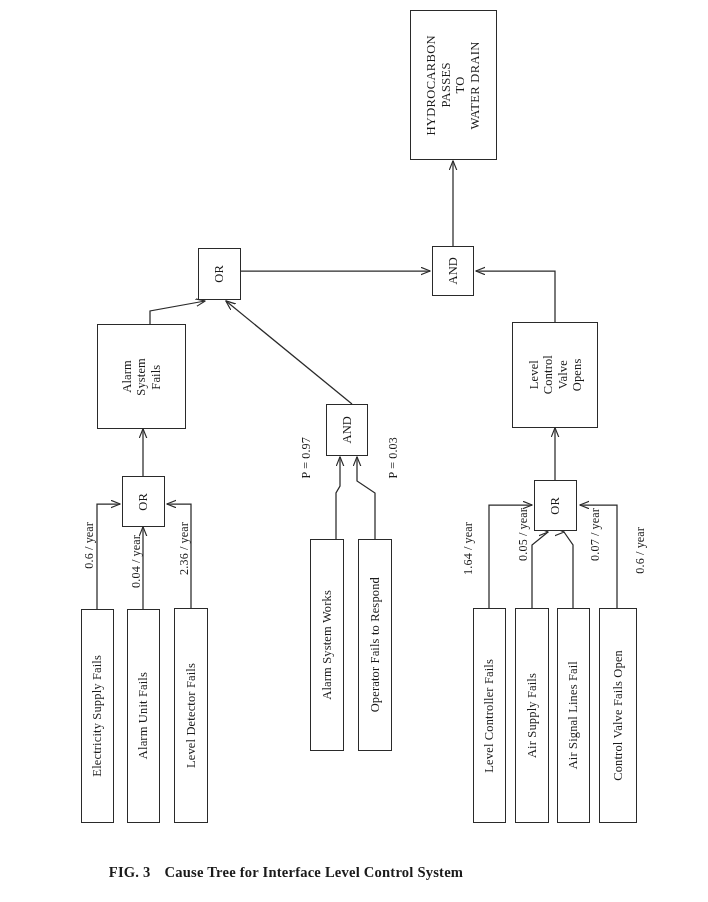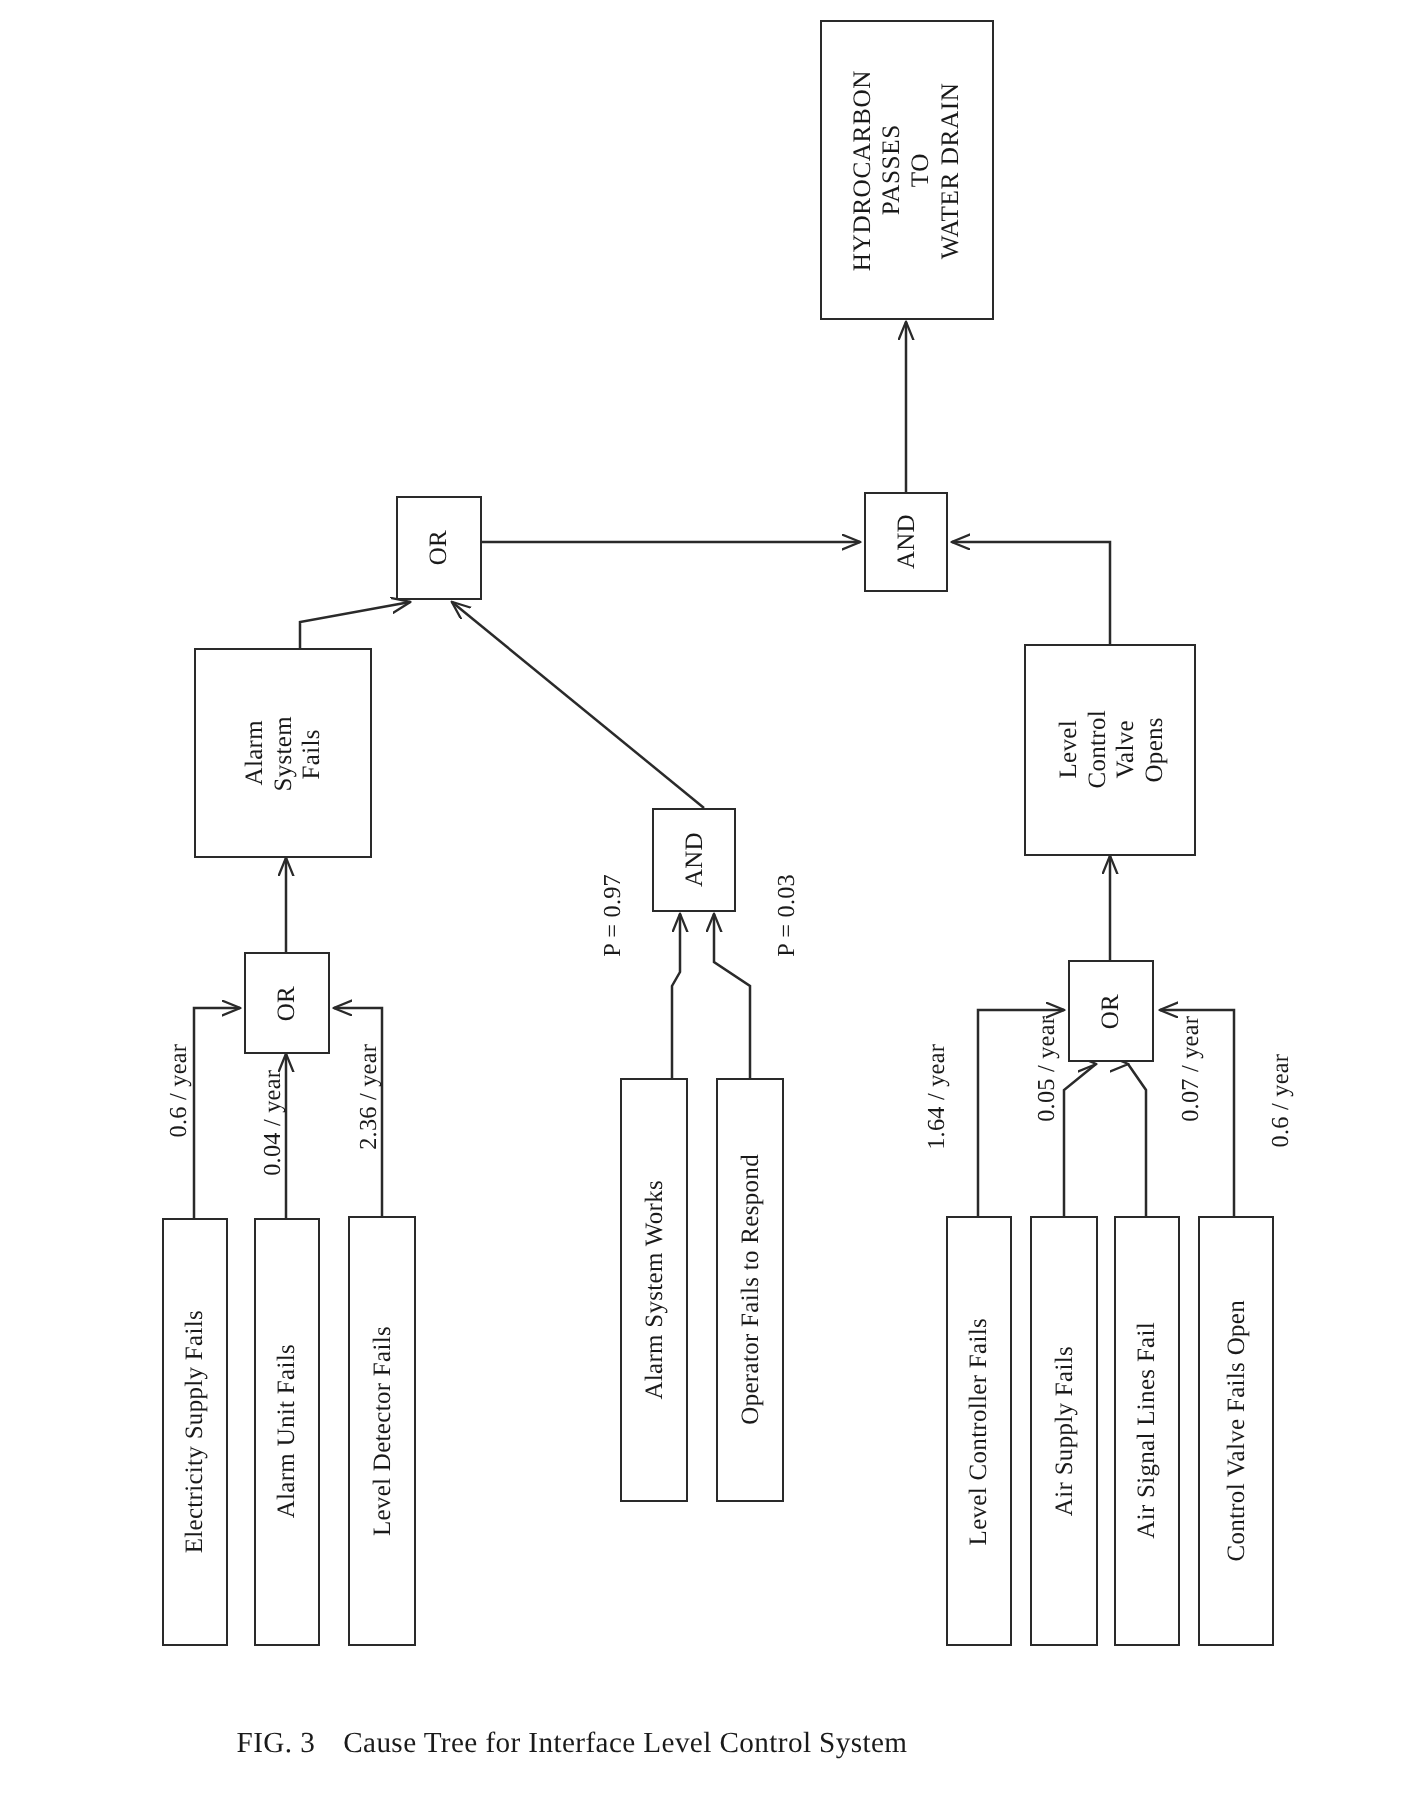--- a/index.html
+++ b/index.html
@@ -71,20 +71,21 @@
     font-size: 12.2px;
     letter-spacing: 0.1px;
   }
   .caption {
     position: absolute;
     left: 0;
     width: 572px;
     text-align: center;
     font-size: 14.6px;
     letter-spacing: 0.2px;
+    font-weight: bold;
   }
   .caption .fignum { margin-right: 14px; }
 </style>
 </head>
 <body>
 
 <div id="diagram-root">
 
   <svg class="wires" viewBox="0 0 708 902">
     <defs>

